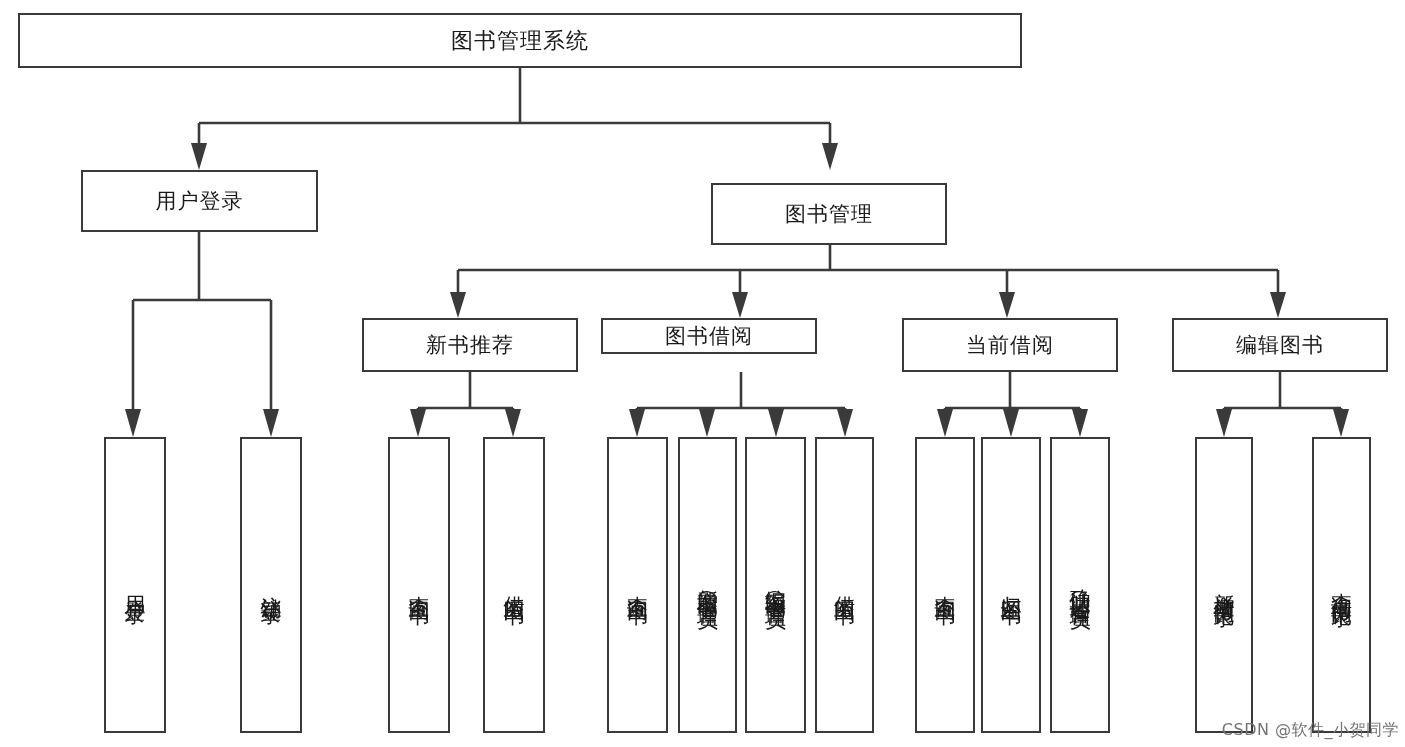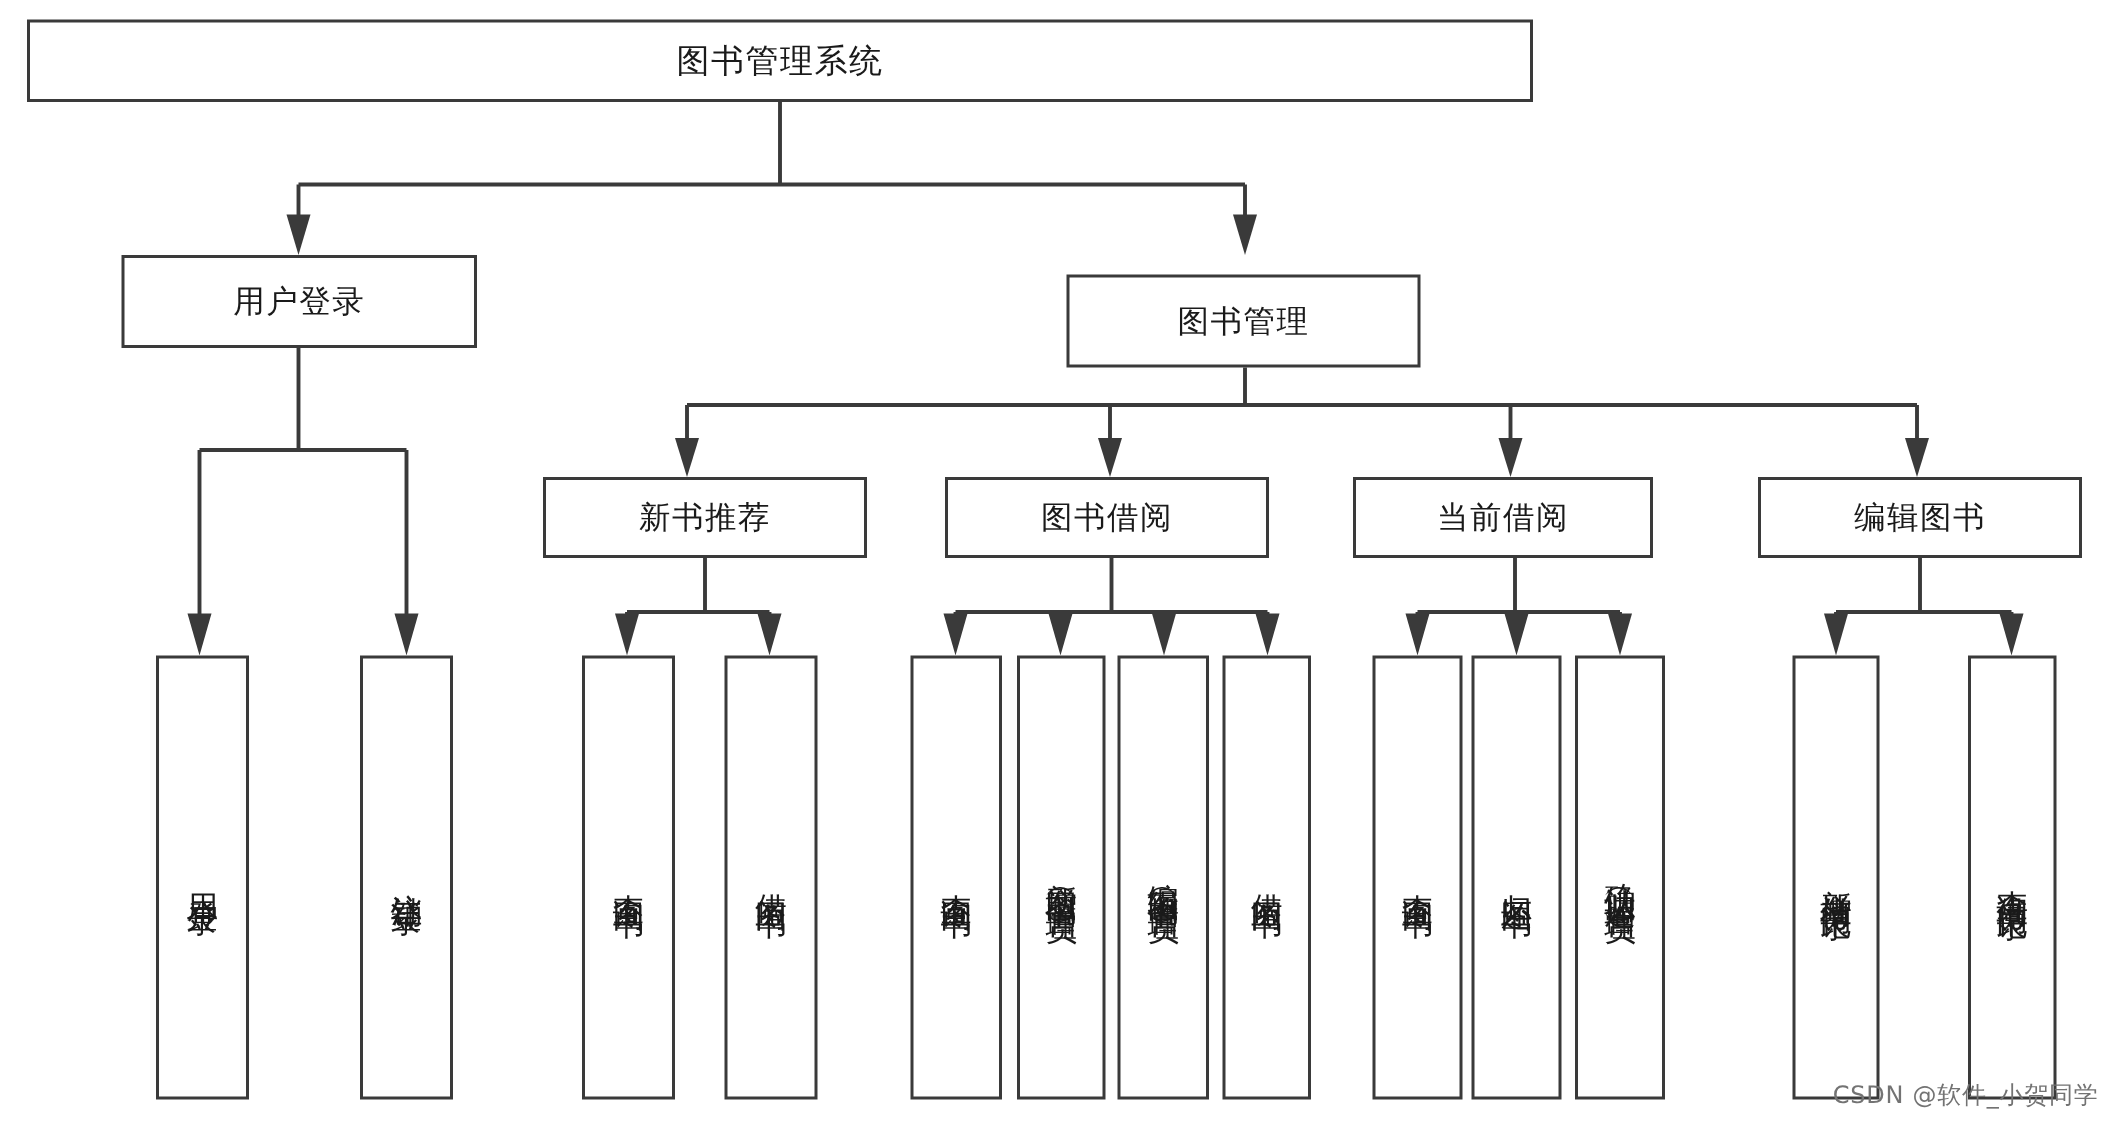--- a/index.html
+++ b/index.html
@@ -157,22 +157,22 @@
       <path d="M 1333 409 L 1349 409 L 1341 437 Z"></path>
     </g>
   </svg>
 
   <div class="node h root" style="left:18px;top:13px;width:1004px;height:55px;">图书管理系统</div>
 
   <div class="node h" style="left:81px;top:170px;width:237px;height:62px;">用户登录</div>
   <div class="node h" style="left:711px;top:170px;width:236px;height:62px;margin-top:13px;">图书管理</div>
 
   <div class="node h" style="left:362px;top:318px;width:216px;height:54px;">新书推荐</div>
-  <div class="node h" style="left:630px;top:318px;width:216px;height:54px;font-family:Liberation Serif, serif;">图书借阅</div>
-  <div class="node h" style="left:902px;top:318px;width:200px;height:54px;">当前借阅</div>
+  <div class="node h" style="left:601px;top:318px;width:216px;height:36px;font-family:Liberation Serif, serif;">图书借阅</div>
+  <div class="node h" style="left:902px;top:318px;width:216px;height:54px;">当前借阅</div>
   <div class="node h" style="left:1172px;top:318px;width:216px;height:54px;">编辑图书</div>
 
   <div class="node v" style="left:104px;top:437px;width:62px;height:296px;">
     <span class="vtext">用户登录</span>
   </div>
   <div class="node v" style="left:240px;top:437px;width:62px;height:296px;">
     <span class="vtext">注销登录</span>
   </div>
 
   <div class="node v" style="left:388px;top:437px;width:62px;height:296px;">

